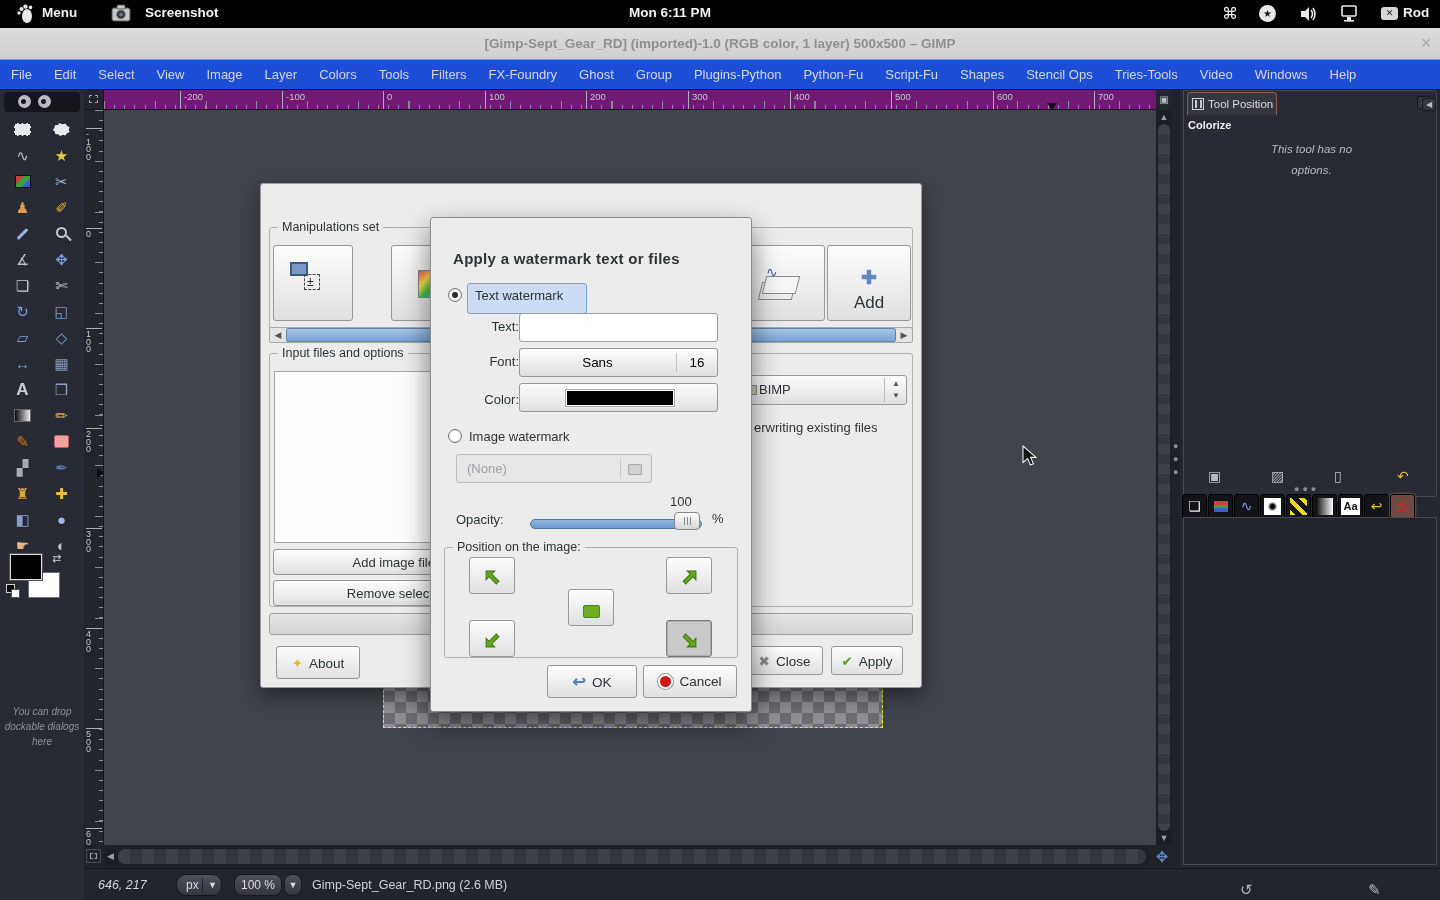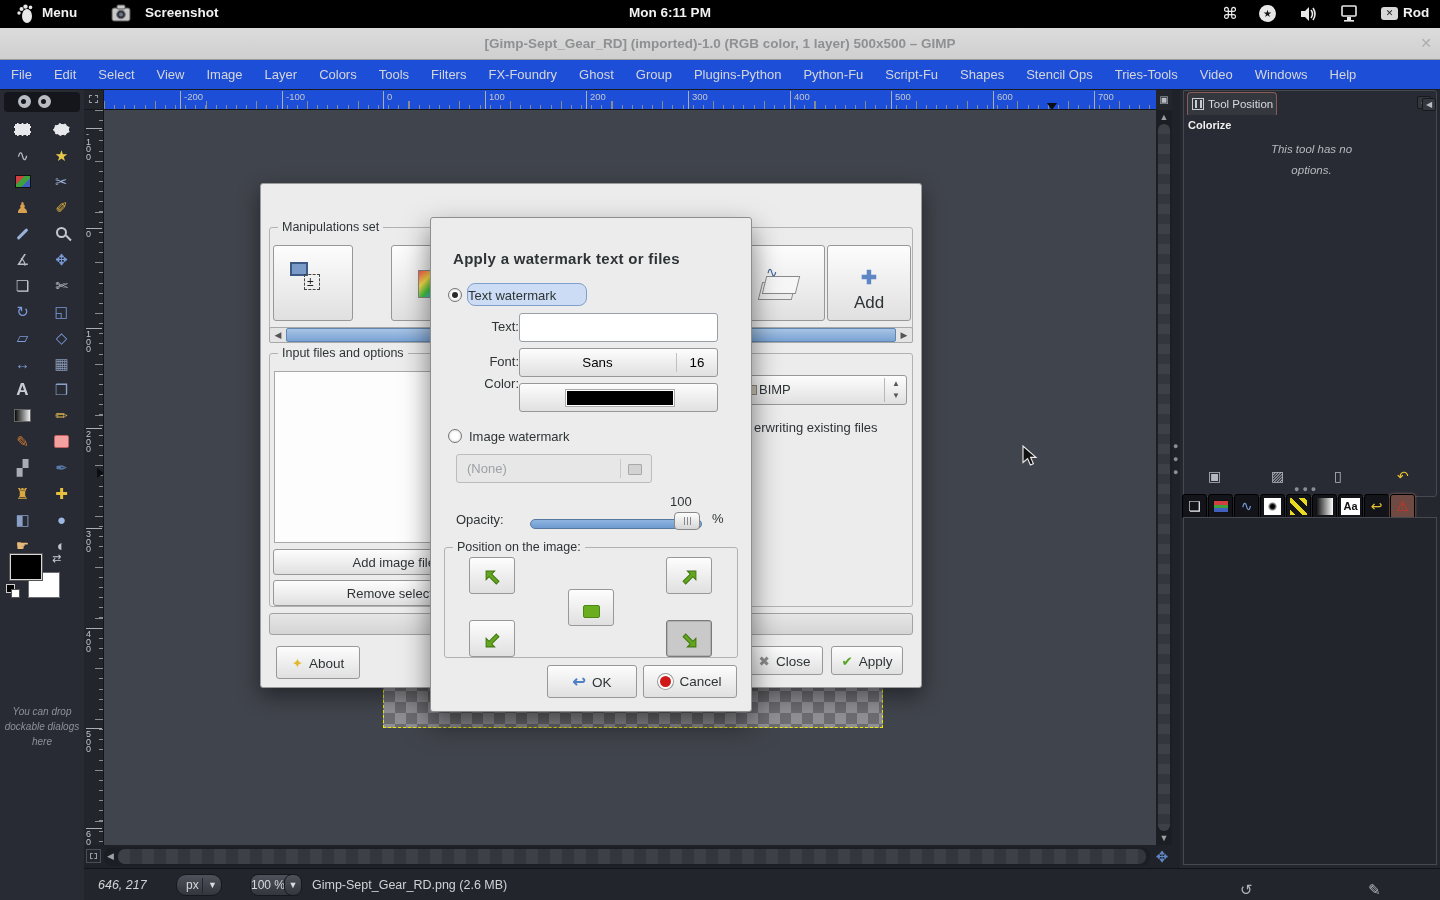--- a/index.html
+++ b/index.html
@@ -53,21 +53,21 @@
   #mini-swatch{position:absolute;left:6px;top:32px;width:14px;height:14px;}
   #mini-swatch .b{position:absolute;left:0;top:0;width:9px;height:9px;background:#000;border:1px solid #ccc;}
   #mini-swatch .w{position:absolute;left:5px;top:5px;width:9px;height:9px;background:#fff;border:1px solid #555;}
   #drop-hint{position:absolute;left:0;top:614px;width:84px;text-align:center;font-style:italic;
     font-size:10px;line-height:15px;color:#8d9199;}
 
   
   #canvas-zone{position:absolute;left:84px;top:90px;width:1088px;height:755px;background:#40444c;}
   #ruler-corner{position:absolute;left:0;top:0;width:20px;height:20px;background:#22252b;border-right:1px solid #14161a;border-bottom:1px solid #14161a;}
   #ruler-corner span{display:block;margin:5px auto 0;width:9px;height:8px;border:1px dashed #9aa0a8;}
-  #hruler{position:absolute;left:20px;top:0;width:1052px;height:20px;background:#1d4ed8;border-bottom:1px solid #14161a;overflow:hidden;}
+  #hruler{position:absolute;left:20px;top:0;width:1052px;height:20px;background:#701a75;border-bottom:1px solid #14161a;overflow:hidden;}
   .hticks1{position:absolute;left:0;right:0;bottom:0;height:4px;background:repeating-linear-gradient(to right,#878b92 0 1px,transparent 1px 10.15px);}
   .hticks2{position:absolute;left:0;right:0;bottom:0;height:8px;background:repeating-linear-gradient(to right,#878b92 0 1px,transparent 1px 50.75px);}
   .hlab{position:absolute;top:1px;padding-left:3px;font-size:9.5px;color:#c3c7cc;border-left:1px solid #a9adb4;height:18px;}
   #hmarker{position:absolute;left:943px;top:13px;width:0;height:0;border:5px solid transparent;border-top:7px solid #0c0d10;border-bottom:none;}
   #vruler{position:absolute;left:0;top:20px;width:20px;height:735px;background:#22252b;border-right:1px solid #14161a;overflow:hidden;}
   .vticks1{position:absolute;top:0;bottom:0;right:0;width:4px;background:repeating-linear-gradient(to bottom,#878b92 0 1px,transparent 1px 10.15px);}
   .vticks2{position:absolute;top:0;bottom:0;right:0;width:8px;background:repeating-linear-gradient(to bottom,#878b92 0 1px,transparent 1px 50.75px);}
   .vlab{position:absolute;left:2px;padding-top:2px;font-size:9px;line-height:7.5px;color:#c3c7cc;white-space:pre;border-top:1px solid #a9adb4;width:16px;}
   #vmarker{position:absolute;left:13px;top:358px;width:0;height:0;border:5px solid transparent;border-left:7px solid #0c0d10;border-right:none;}
   #layer-canvas{position:absolute;left:299px;top:138px;width:500px;height:500px;
@@ -90,21 +90,21 @@
     background:repeating-linear-gradient(to right,#3d4047 0 12px,#33363d 12px 24px);}
   #hscroll .ar{position:absolute;left:3px;top:4px;color:#9aa0a8;font-size:9px;}
   #nav-cross{position:absolute;right:0;top:2px;width:20px;height:19px;color:#5f87c6;font-size:15px;line-height:19px;text-align:center;}
   #statusbar{position:absolute;left:84px;top:868px;width:1096px;height:32px;background:#22252b;border-top:1px solid #121419;color:#d0d2d6;font-size:12.5px;}
   #sb-pos{position:absolute;left:14px;top:9px;font-style:italic;}
   #unit-btn{position:absolute;left:92px;top:5px;width:46px;height:22px;border-radius:10px;border:1px solid #16181d;
     background:linear-gradient(#4e515a,#33363d);color:#d8dade;}
   #unit-btn .v{position:absolute;left:9px;top:3px;font-size:12px;}
   #unit-btn .a{position:absolute;right:4px;top:3px;font-size:9px;border-left:1px solid #23262c;padding-left:5px;line-height:15px;}
   #zoom-box{position:absolute;left:150px;top:5px;width:48px;height:22px;border-radius:8px;border:1px solid #16181d;
-    background:linear-gradient(#4e515a,#33363d);color:#d8dade;line-height:20px;font-size:12px;margin-left:16px;}
+    background:linear-gradient(#4e515a,#33363d);color:#d8dade;text-align:center;line-height:20px;font-size:12px;}
   #zoom-arrow{position:absolute;left:200px;top:5px;width:18px;height:22px;border-radius:8px;border:1px solid #16181d;
     background:linear-gradient(#4e515a,#33363d);color:#d8dade;text-align:center;line-height:20px;font-size:9px;}
   #sb-file{position:absolute;left:228px;top:9px;}
   #dock-statusbar{position:absolute;left:1180px;top:868px;width:260px;height:32px;background:#22252b;border-top:1px solid #121419;}
   #dock-statusbar span{position:absolute;top:6px;color:#b0b4ba;font-size:15px;}
 
   
   #dock{position:absolute;left:1180px;top:90px;width:260px;height:778px;background:#24272e;}
   #to-panel{position:absolute;left:3px;top:0;width:254px;height:407px;background:#282b33;border:1px solid #46494f;border-radius:0 3px 3px 3px;}
   #to-tab{position:absolute;left:3px;top:1px;width:90px;height:23px;background:#34373e;border:1px solid #8a5a55;border-bottom:none;
@@ -172,22 +172,22 @@
   #close-btn .ic{color:#8a8a8a;}
 
   
   #wm{left:430px;top:217px;width:322px;height:495px;z-index:60;box-shadow:0 12px 28px rgba(0,0,0,.5);border-color:#8e8e8e;}
   #wm-title{position:absolute;left:22px;top:32px;font-weight:bold;font-size:15px;letter-spacing:.3px;}
   .radio{position:absolute;width:14px;height:14px;border-radius:50%;border:1px solid #777;
     background:radial-gradient(#fff 40%,#d0d0d0);}
   .radio.checked:after{content:"";position:absolute;left:3px;top:3px;width:6px;height:6px;border-radius:50%;background:#2a2a2a;}
   #wm-radio1{left:17px;top:70px;}
   #wm-radio2{left:17px;top:211px;}
-  #text-wm-label{position:absolute;left:36px;top:65px;width:120px;height:23px;background:#ccdcf4;
-    border:1px solid #7ea0cc;border-radius:8px;line-height:23px;}
+  #text-wm-label{position:absolute;left:36px;top:65px;width:120px;height:31px;background:#ccdcf4;
+    border:1px solid #7ea0cc;border-radius:3px;line-height:23px;padding-left:7px;}
   #img-wm-label{position:absolute;left:38px;top:211px;}
   .wm-lab{position:absolute;left:20px;width:68px;text-align:right;}
   #wm-text-input{position:absolute;left:88px;top:95px;width:199px;height:29px;border:1px solid #999fa5;border-radius:3px;
     background:#fff;font-size:13px;padding:0 6px;font-family:"Liberation Sans",sans-serif;}
   .fbtn{position:absolute;left:88px;width:199px;height:29px;background:linear-gradient(#fdfdfd,#e0e0e0);
     border:1px solid #989898;border-radius:3px;}
   #font-btn .fname{position:absolute;left:0;width:155px;top:6px;text-align:center;}
   #font-btn .fdiv{position:absolute;left:156px;top:4px;bottom:4px;width:1px;background:#c0c0c0;}
   #font-btn .fsize{position:absolute;left:157px;right:0;top:6px;text-align:center;}
   #color-btn .swatch{position:absolute;left:46px;top:6px;width:108px;height:16px;background:#000;
@@ -475,21 +475,21 @@
     <span class="radio checked" id="wm-radio1"></span>
     <span id="text-wm-label">Text watermark</span>
     <span class="wm-lab" style="top:101px">Text:</span>
     <input id="wm-text-input" value="" style="">
     <span class="wm-lab" style="top:136px">Font:</span>
     <button class="fbtn" id="font-btn" style="top:130px">
       <span class="fname">Sans</span>
       <span class="fdiv"></span>
       <span class="fsize">16</span>
     </button>
-    <span class="wm-lab" style="top:158px">Color:</span>
+    <span class="wm-lab" style="top:174px">Color:</span>
     <button class="fbtn" id="color-btn" style="top:165px">
       <span class="swatch"></span>
     </button>
     <span class="radio" id="wm-radio2"></span>
     <span id="img-wm-label">Image watermark</span>
     <div id="none-combo">
       <span class="v">(None)</span>
       <span class="dv"></span>
         <span class="fold"></span>
     </div>

